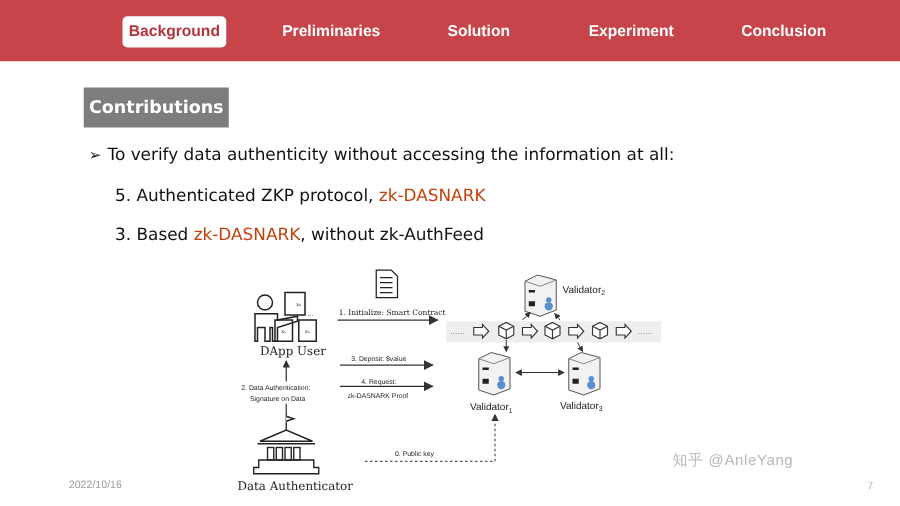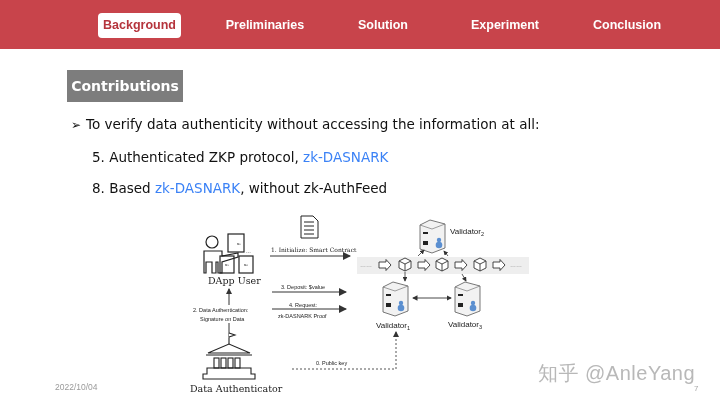--- a/index.html
+++ b/index.html
@@ -29,33 +29,33 @@
 
   .bullet {
     position: absolute; left: 66px; top: 116px;
     font-size: 13.5px; color: #111; font-family: "DejaVu Sans", sans-serif; text-align: center;
   }
   .bullet .arrow { display: inline-block; width: 20px; font-size: 12px; }
   .item {
     position: absolute; left: 92px; font-size: 13.5px; color: #111;
     font-family: "DejaVu Sans", sans-serif;
   }
-  .red { color: #3b82f6; }
+  .red { color: #c2410c; }
 
   .diagram { position: absolute; left: 0; top: 0; width: 720px; height: 405px; }
   .diag-text { font-family: "DejaVu Serif", serif; }
 
   .date {
     position: absolute; left: 55px; top: 382px; font-size: 8.5px; color: #9a9a9a;
   }
   .page-num {
     position: absolute; left: 694px; top: 384px; font-size: 8px; color: #aaa;
   }
   .watermark {
-    position: absolute; left: 538px; top: 360px; font-size: 20px;
+    position: absolute; left: 538px; top: 360px; font-size: 12px;
     color: rgba(160,160,160,0.75); letter-spacing: 0.5px;
   }
 </style>
 </head>
 <body>
 
 <div class="topbar">
   <div class="nav-item active" style="left:98px;width:83px;">Background</div>
   <div class="nav-item" style="left:350px;width:66px;">Solution</div>
   <div class="nav-item" style="left:218px;width:94px;">Preliminaries</div>
@@ -67,21 +67,21 @@
 
 <div class="bullet">
   <span class="arrow">➢</span><span>To verify data authenticity without accessing the information at all:</span>
 </div>
 
 <div class="item" style="top:149px;">
   <span>5. Authenticated ZKP protocol, </span><span class="red">zk-DASNARK</span>
 </div>
 
 <div class="item" style="top:180px;">
-  <span>8. Based </span><span class="red">zk-DASNARK</span><span>, without zk-AuthFeed</span>
+  <span>3. Based </span><span class="red">zk-DASNARK</span><span>, without zk-AuthFeed</span>
 </div>
 
 <svg class="diagram" viewBox="0 0 720 405">
   <defs>
     <marker id="ah" markerWidth="8" markerHeight="8" refX="7" refY="4" orient="auto">
       <path d="M0,0 L8,4 L0,8 z" fill="#333"></path>
     </marker>
     <marker id="ahs" markerWidth="6" markerHeight="6" refX="5" refY="3" orient="auto">
       <path d="M0,0 L6,3 L0,6 z" fill="#333"></path>
     </marker>
@@ -197,15 +197,15 @@
   </g>
   <text x="448" y="327" font-size="8" fill="#222"><tspan>Validator</tspan><tspan font-size="5.5" dy="2">3</tspan></text>
 
   <line x1="413" y1="298" x2="451" y2="298" stroke="#333" stroke-width="0.9" marker-end="url(#ahs)" marker-start="url(#ahstart)"></line>
   <line x1="405" y1="272" x2="405" y2="281" stroke="#333" stroke-width="0.8" marker-end="url(#ahs)"></line>
   <line x1="418" y1="256" x2="424" y2="250" stroke="#333" stroke-width="0.8" marker-end="url(#ahs)"></line>
   <line x1="448" y1="256" x2="444" y2="251" stroke="#333" stroke-width="0.8" marker-end="url(#ahs)"></line>
   <line x1="462" y1="274" x2="466" y2="281" stroke="#333" stroke-width="0.8" marker-end="url(#ahs)"></line>
 </svg>
 
-<div class="date">2022/10/04</div>
+<div class="date">2022/10/16</div>
 <div class="page-num">7</div>
 <div class="watermark">知乎 @AnleYang</div>
 
 </body></html>

